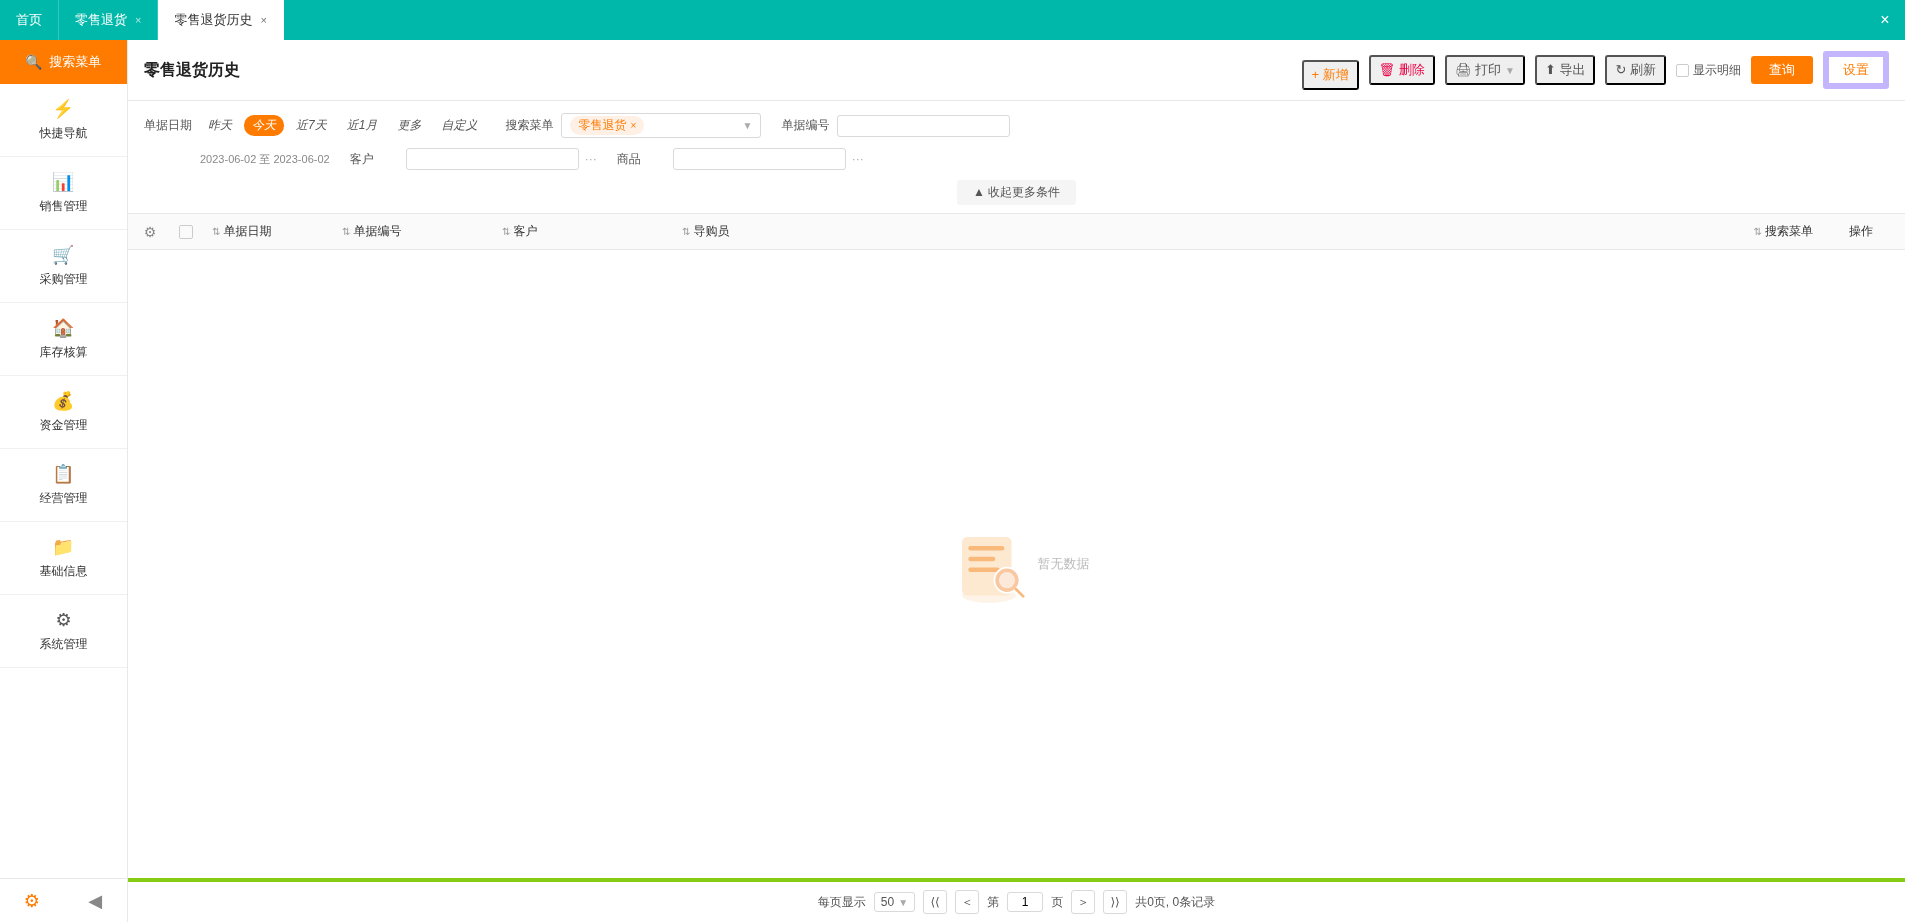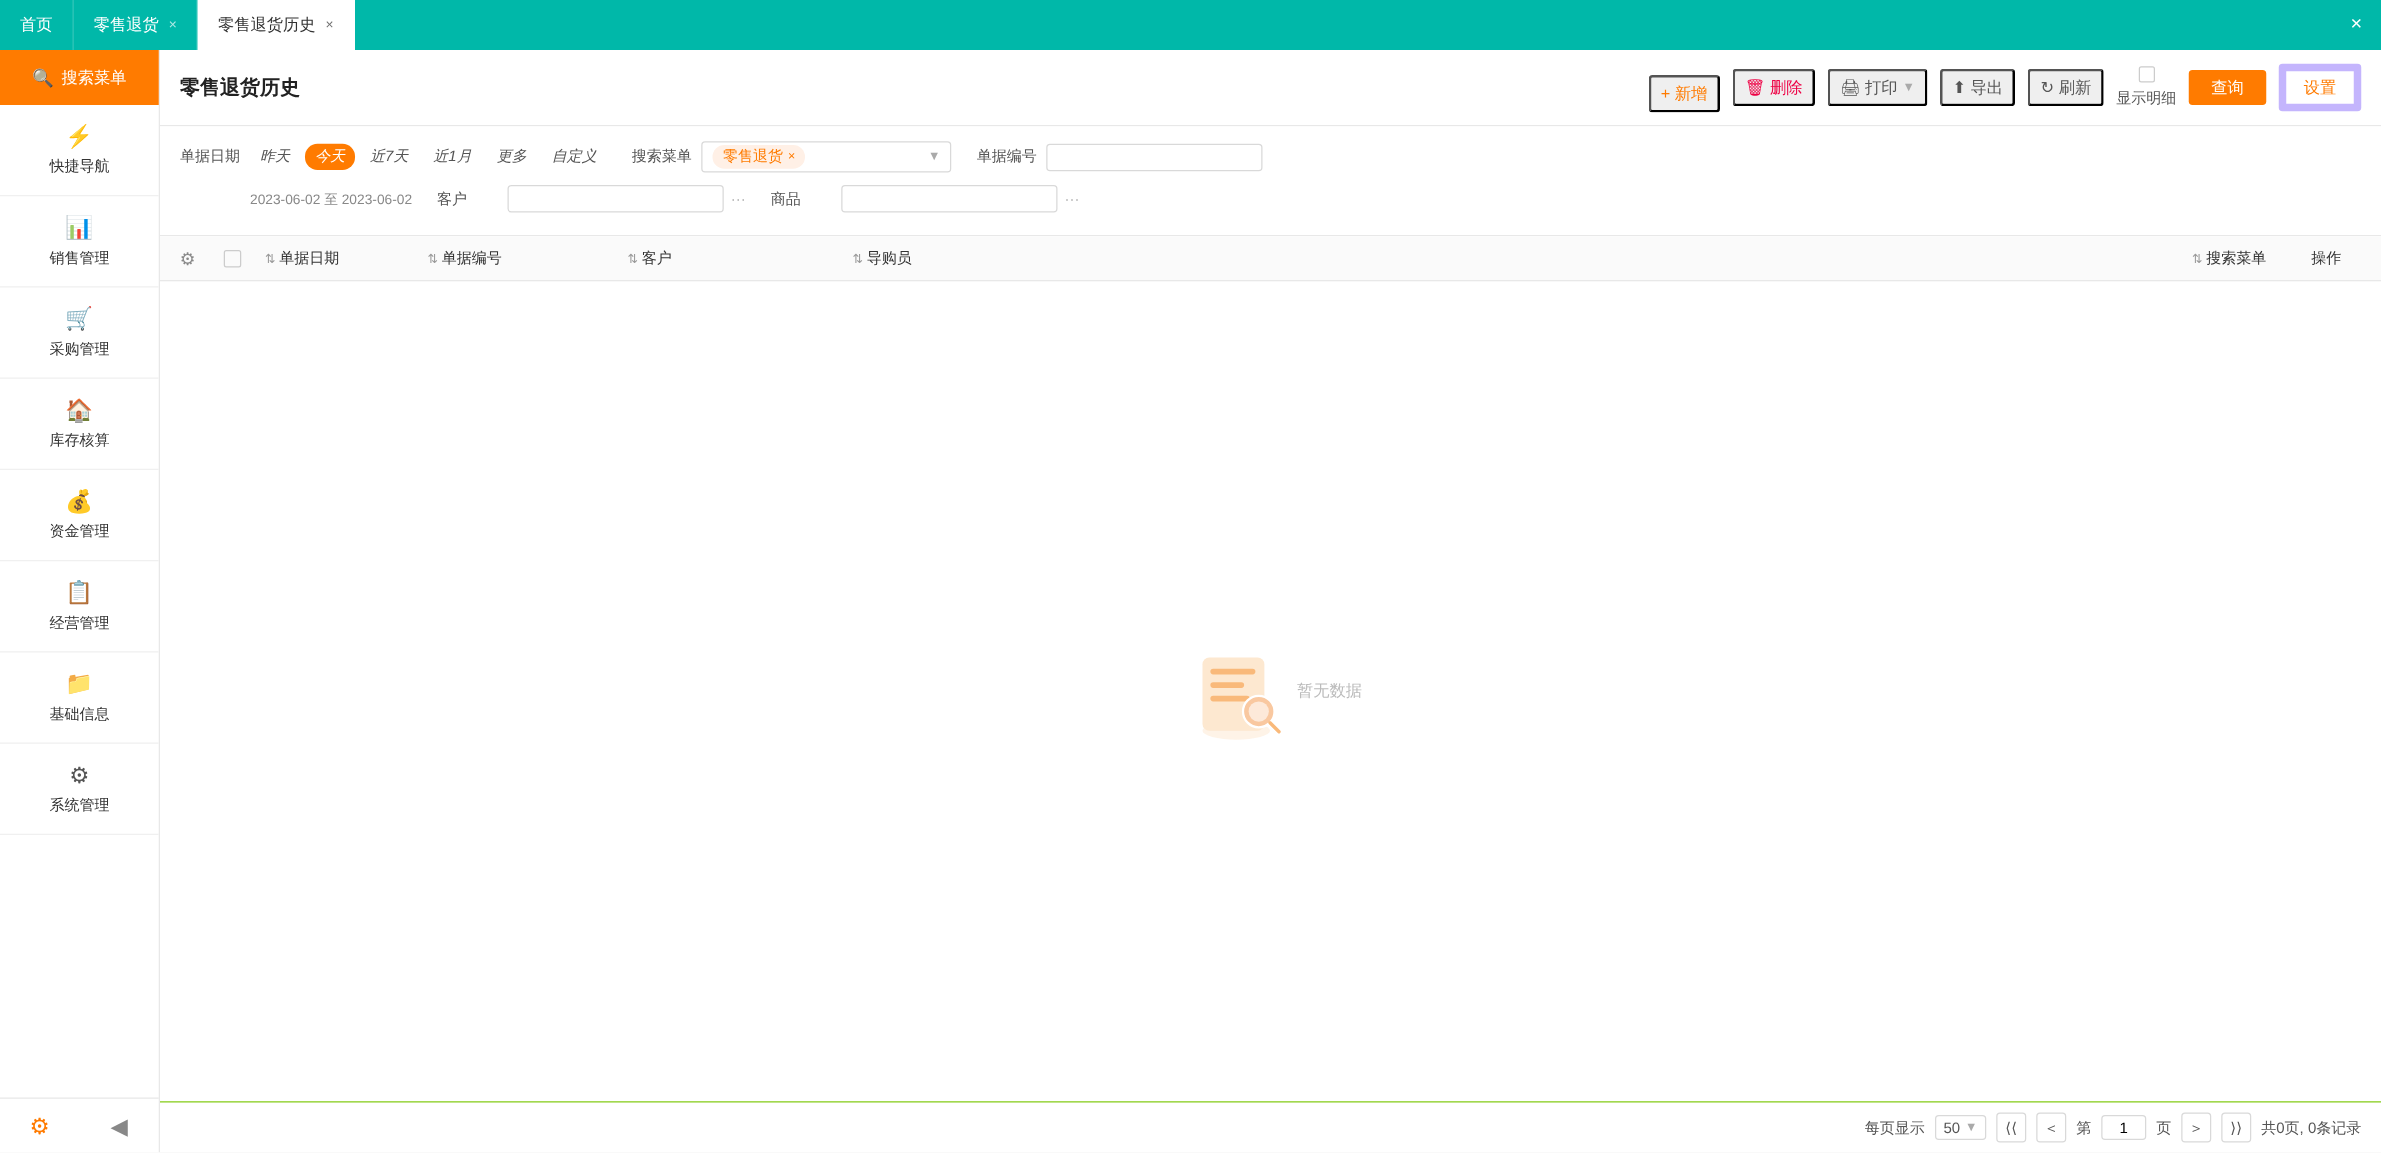--- a/index.html
+++ b/index.html
@@ -179,21 +179,20 @@
       border-radius: 3px;
       cursor: pointer;
       font-size: 13px;
     }
     .show-detail-wrap {
       display: flex;
       align-items: center;
       gap: 4px;
       font-size: 12px;
       color: #555;
-      flex-direction: column;
     }
     .checkbox-small {
       width: 13px;
       height: 13px;
       border: 1px solid #ccc;
       border-radius: 2px;
       display: inline-block;
     }
 
     
@@ -359,24 +358,24 @@
     }
     .empty-icon {
       width: 90px;
       height: 90px;
     }
 
     
     .pagination-bar {
       display: flex;
       align-items: center;
-      justify-content: flex-end;
+      justify-content: center;
       padding: 8px 16px;
       background: #fff;
-      border-top: 1px solid #84cc16;
+      border-top: 4px solid #84cc16;
       font-size: 12px;
       color: #555;
       gap: 8px;
       flex-shrink: 0;
     }
     .page-size-select {
       display: flex;
       align-items: center;
       gap: 4px;
       border: 1px solid #d9d9d9;
@@ -554,20 +553,25 @@
           <input class="filter-input" type="text" style="">
           <span class="filter-dots">···</span>
         </div>
 
         <div class="filter-item">
           <span class="filter-label">商品</span>
           <input class="filter-input" type="text" style="">
           <span class="filter-dots">···</span>
         </div>
       </div>
+      <div style="display:flex;justify-content:center;margin-top:2px;">
+        <div class="collapse-btn">
+          <span>▲ 收起更多条件</span>
+        </div>
+      </div>
     </div>
 
     <div class="table-area">
       <div class="table-header-row">
         <div class="table-col settings">
           <span class="gear-icon-sm">⚙</span>
         </div>
         <div class="table-col checkbox">
           <span class="cb-rect"></span>
         </div>

